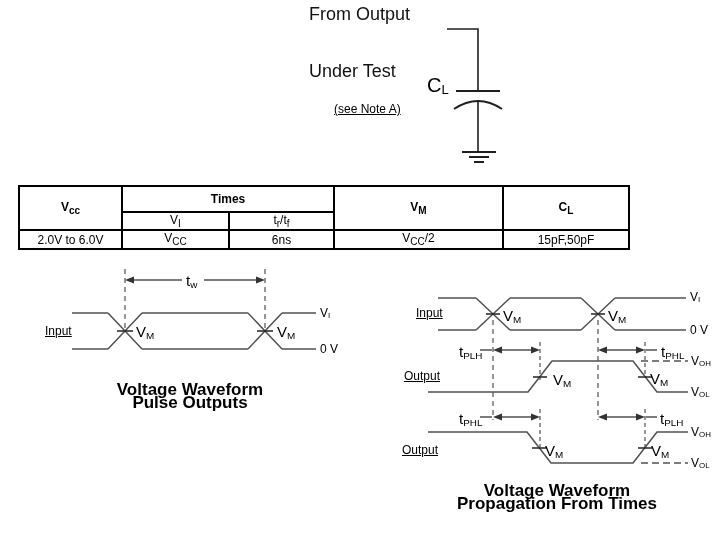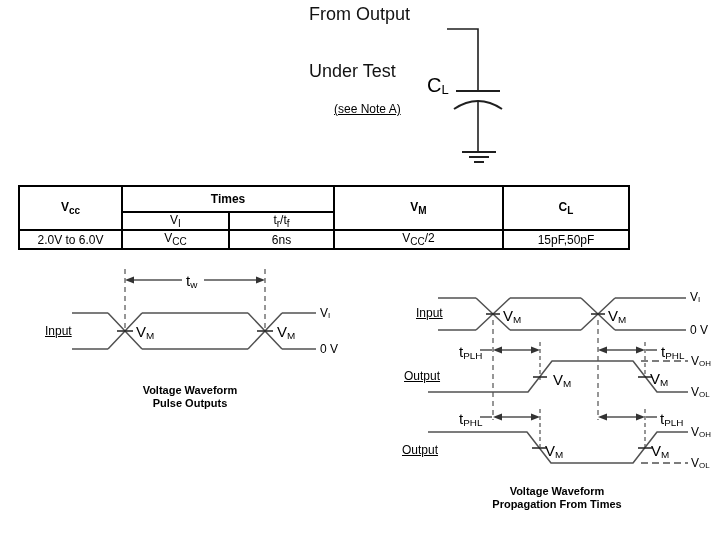--- a/index.html
+++ b/index.html
@@ -9,21 +9,21 @@
   }
   svg.lines{position:absolute;left:0;top:0;pointer-events:none;}
   .lbl{position:absolute;white-space:nowrap;line-height:1;color:#000;}
   .lbl sub{font-size:0.66em;vertical-align:-0.18em;line-height:1;}
   .t18{font-size:18px;color:#121212;}
   .t12{font-size:12px;text-decoration:underline;}
   .cap-main{font-size:20px;}
   .cap-main sub{font-size:13px;}
   .sym{font-size:12px;}
   .symS{font-size:15px;}
-  .caption{position:absolute;text-align:center;font-weight:bold;font-size:11px;line-height:12.5px;}
+  .caption{position:absolute;text-align:center;font-weight:bold;font-size:17px;line-height:12.5px;}
   table.cond{
     position:absolute;left:18px;top:185px;width:610px;
     border-collapse:collapse;table-layout:fixed;
     font-size:12px;text-align:center;
   }
   table.cond td,table.cond th{border:2px solid #000;padding:0;vertical-align:middle;overflow:hidden;}
   table.cond th{font-weight:bold;}
   .h1{height:26px;}
   .h2{height:17px;}
   .h3{height:16px;}

